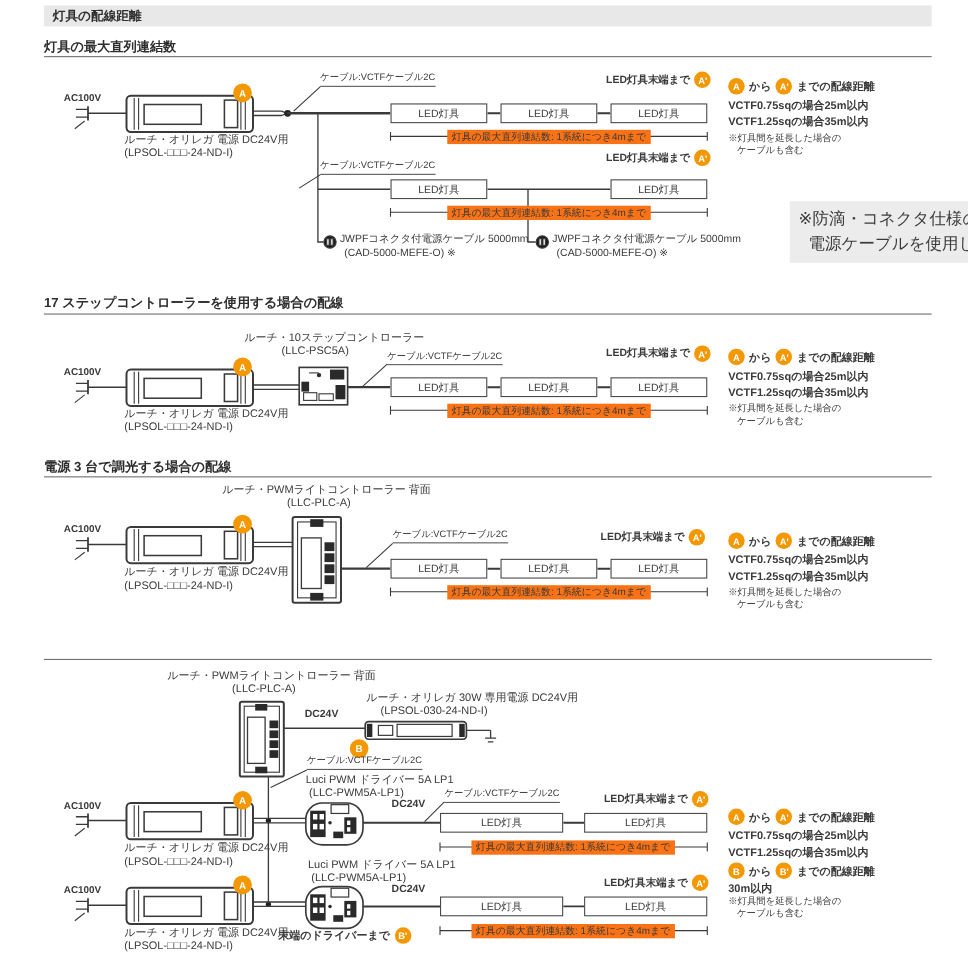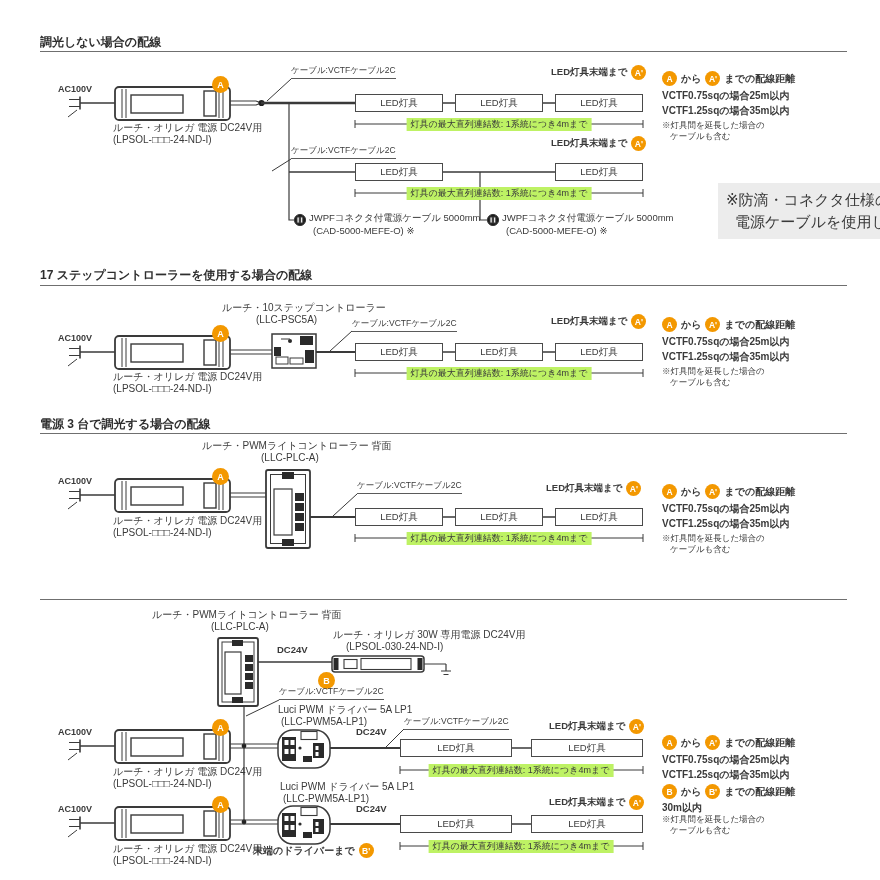--- a/index.html
+++ b/index.html
@@ -15,21 +15,21 @@
   .titlebar span{font-size:11.5px;font-weight:bold;color:#2e2e2e;}
   .ledbox{position:absolute;height:18px;box-sizing:border-box;border:1.5px solid #4a4a4a;background:#fff;
           display:flex;align-items:center;justify-content:center;font-size:9.5px;color:#3a3a3a;}
   .w88{width:88px;} .w112{width:112px;}
   .badge{position:absolute;width:17px;height:17px;border-radius:50%;background:#f39800;color:#fff;
          font-weight:bold;font-size:9px;display:flex;align-items:center;justify-content:center;flex:none;}
   .flexrow{position:absolute;display:flex;align-items:center;gap:4px;white-space:nowrap;color:#3a3a3a;}
   .flexrow .badge{position:static;width:15px;height:15px;font-size:8.5px;}
   .cable{position:absolute;font-size:8.5px;color:#3a3a3a;border-bottom:1px solid #5a5a5a;
          padding-bottom:1px;white-space:nowrap;}
-  .dimtxt{position:absolute;transform:translateX(-50%);background:#bef264;padding:0 4px;
+  .dimtxt{position:absolute;transform:translateX(-50%);background:#f97316;padding:0 4px;
           font-size:9px;color:#3a3a3a;white-space:nowrap;}
   .graybox{position:absolute;background:#ececec;font-size:15px;color:#3a3a3a;padding:6px 8px;line-height:1.45;white-space:nowrap;margin-left:40px;}
   .graybox .in{margin-left:9px;}
   .nrow{font-size:10px;font-weight:bold;}
   .nline{position:absolute;font-size:10px;font-weight:600;color:#3a3a3a;white-space:nowrap;}
   .nsm{position:absolute;font-size:8.5px;color:#3a3a3a;white-space:nowrap;font-family:Liberation Serif, serif;}
 </style>
 </head>
 <body>
 
@@ -167,21 +167,24 @@
     <use href="#drv" y="76"></use>
     <path d="M330,748 H400" stroke-width="1.8"></path>
     <path d="M330,824 H400" stroke-width="1.8"></path>
     <path d="M512,748 H531 M512,824 H531" stroke-width="1.7"></path>
     <path d="M404,729 L386,747" stroke-width="1"></path>
     <use href="#dimB"></use>
     <use href="#dimB" y="76"></use>
   </g>
 </svg>
 
-<div class="hdr" style="left:40px;top:34px">調光しない場合の配線</div>
+<div class="titlebar">
+  <span>灯具の配線距離</span>
+</div>
+<div class="hdr" style="left:40px;top:34px">灯具の最大直列連結数</div>
 <div class="rule" style="left:40px;top:51px;width:807px"></div>
 <div class="hdr" style="left:40px;top:267px">17 ステップコントローラーを使用する場合の配線</div>
 <div class="rule" style="left:40px;top:285px;width:807px"></div>
 <div class="hdr" style="left:40px;top:416px">電源 3 台で調光する場合の配線</div>
 <div class="rule" style="left:40px;top:433px;width:807px"></div>
 <div class="rule" style="left:40px;top:599px;width:807px"></div>
 
 <span class="ab f9 sb" style="left:58px;top:84px">AC100V</span>
 <span class="ab f10" style="left:113px;top:122px">ルーチ・オリレガ 電源 DC24V用</span>
 <span class="ab f10" style="left:113px;top:134px">(LPSOL-□□□-24-ND-I)</span>

